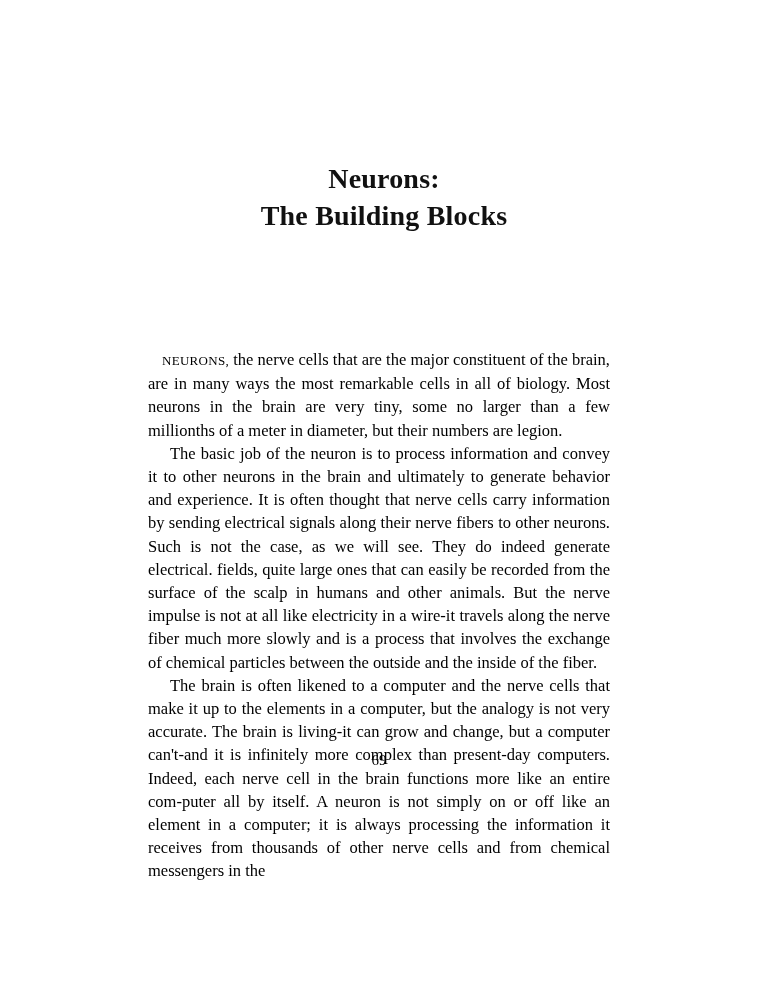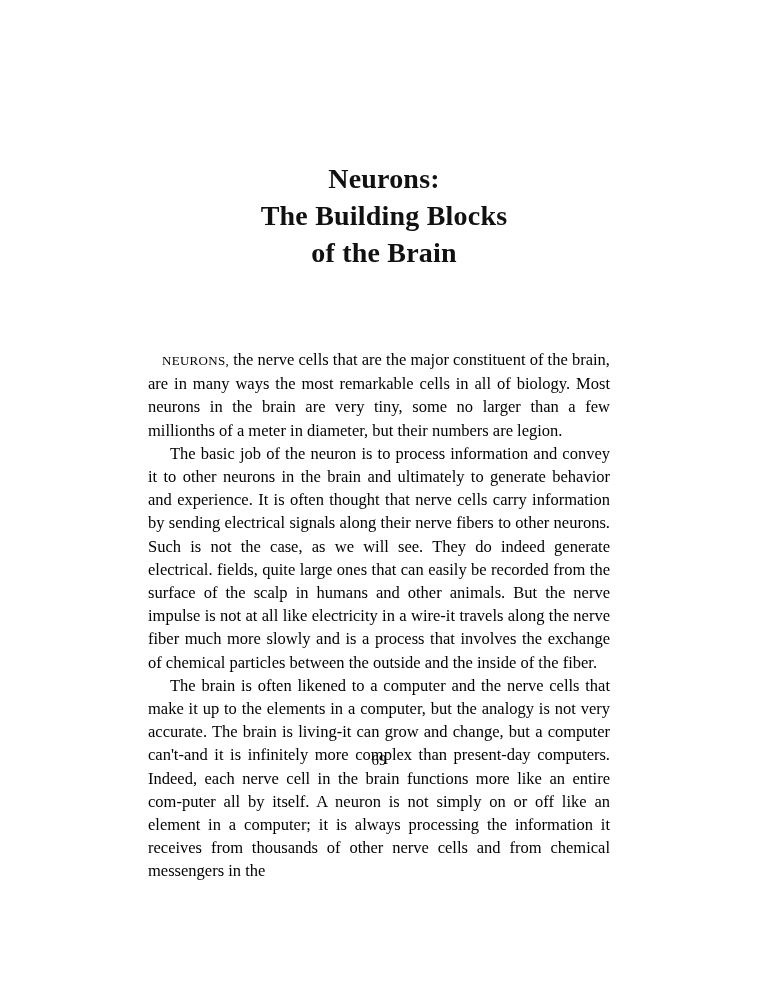--- a/index.html
+++ b/index.html
@@ -73,21 +73,20 @@
   }
 </style>
 </head>
 <body>
 
 <div class="page">
 
   <div class="title-block">
     <div class="title-line">Neurons:</div>
     <div class="title-line">The Building Blocks</div>
-    <div class="title-line">of the Brain</div>
   </div>
 
   <div class="body-block">
     <p class="para first"><span class="smallcaps">NEURONS,</span><span> the nerve cells that are the major constituent of the brain, are in many ways the most remarkable cells in all of biology. Most neurons in the brain are very tiny, some no larger than a few millionths of a meter in diameter, but their numbers are legion.</span></p>
     <p class="para">The basic job of the neuron is to process information and convey it to other neurons in the brain and ultimately to generate behavior and experience. It is often thought that nerve cells carry information by sending electrical signals along their nerve fibers to other neurons. Such is not the case, as we will see. They do indeed generate electrical. fields, quite large ones that can easily be recorded from the surface of the scalp in humans and other animals. But the nerve impulse is not at all like electricity in a wire-it travels along the nerve fiber much more slowly and is a process that involves the exchange of chemical particles between the outside and the inside of the fiber.</p>
     <p class="para">The brain is often likened to a computer and the nerve cells that make it up to the elements in a computer, but the analogy is not very accurate. The brain is living-it can grow and change, but a computer can't-and it is infinitely more complex than present-day computers. Indeed, each nerve cell in the brain functions more like an entire com-puter all by itself. A neuron is not simply on or off like an element in a computer; it is always processing the information it receives from thousands of other nerve cells and from chemical messengers in the</p>
   </div>
 
   <div class="page-number">69</div>
 

